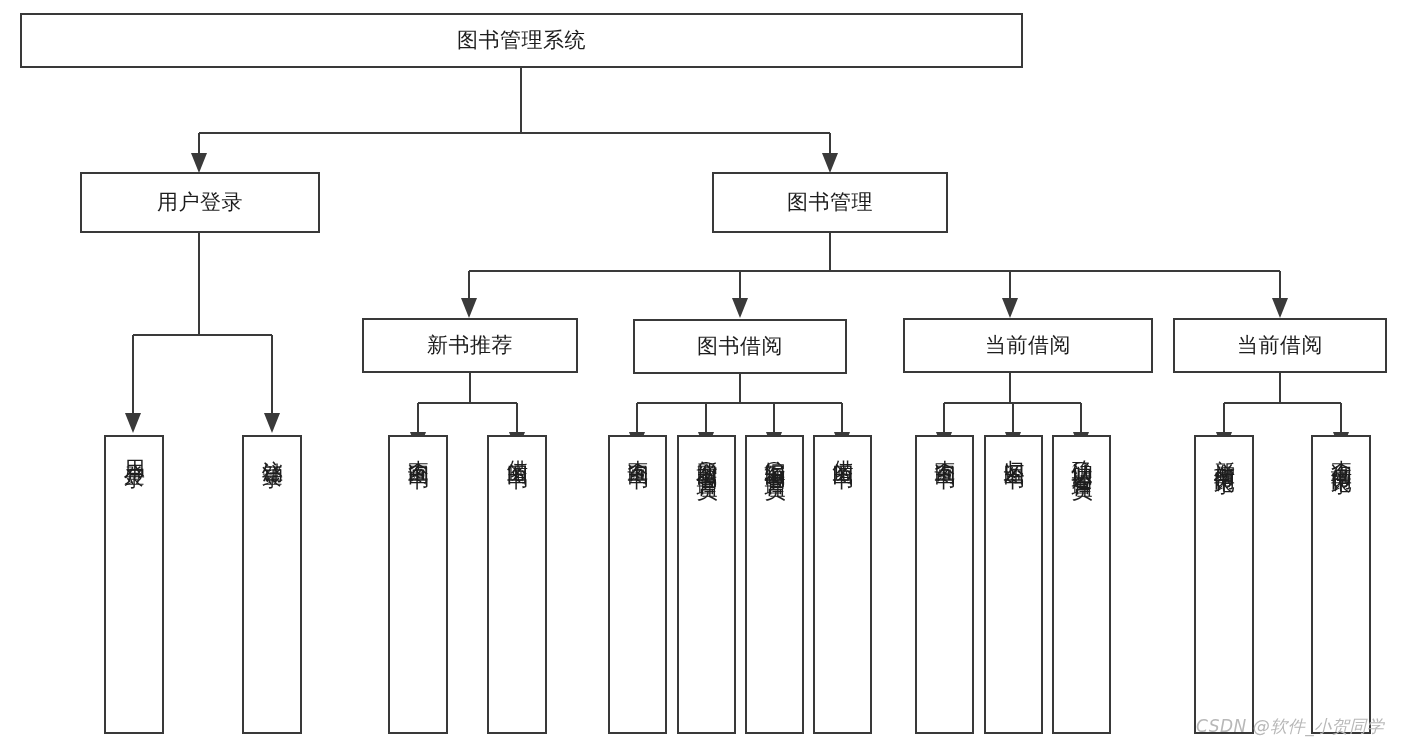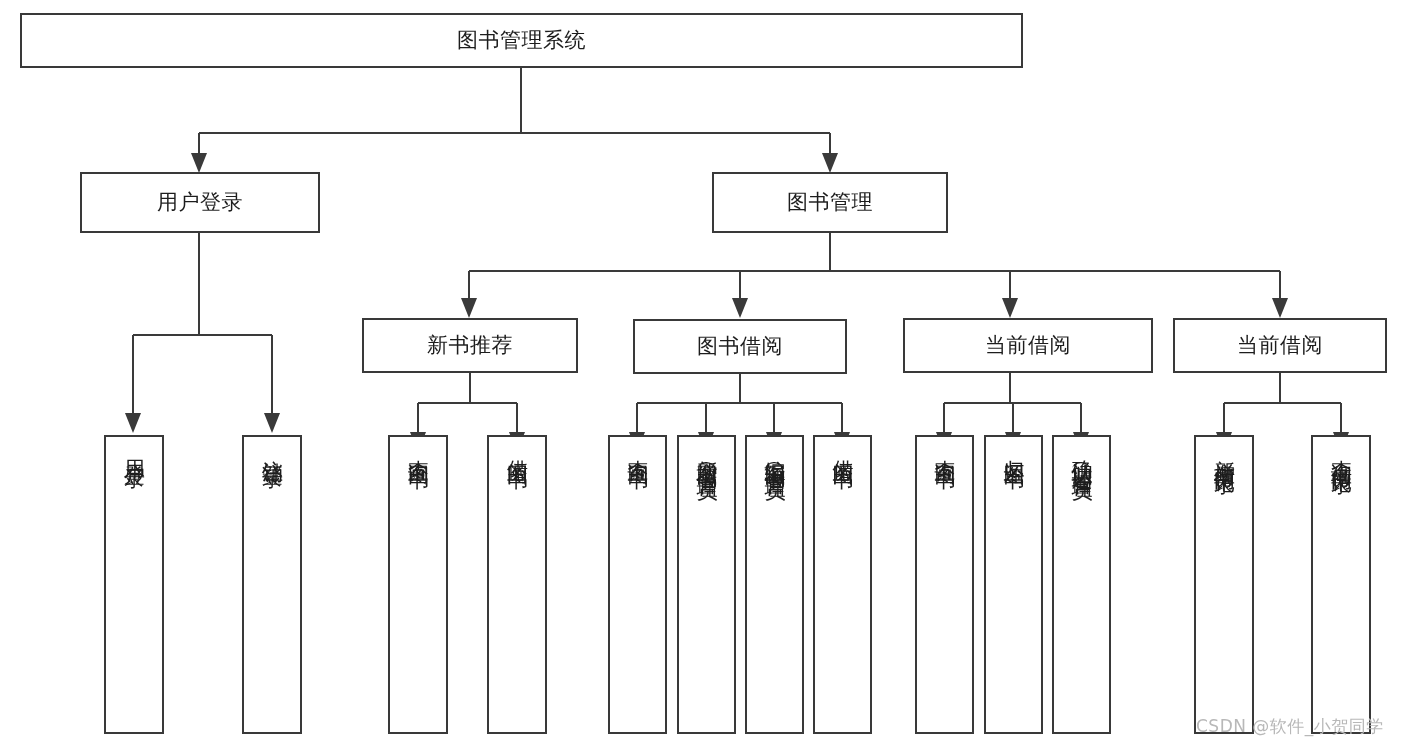--- a/index.html
+++ b/index.html
@@ -53,20 +53,21 @@
     justify-content: center;
     padding-top: 6px;
   }
   #watermark {
     position: absolute;
     color: #b8b8b8;
     font-size: 17px;
     letter-spacing: 0.5px;
     white-space: nowrap;
     pointer-events: none;
+    font-style: italic;
   }
 </style>
 </head>
 <body>
 
 <div id="stage">
 
   <svg id="diagram-svg" viewBox="0 0 1405 747" xmlns="http://www.w3.org/2000/svg">
       <line x1="521" y1="68" x2="521" y2="133" stroke="#3a3a3a" stroke-width="2.6" shape-rendering="crispEdges"></line>
       <line x1="199" y1="133" x2="830" y2="133" stroke="#3a3a3a" stroke-width="2.6" shape-rendering="crispEdges"></line>

